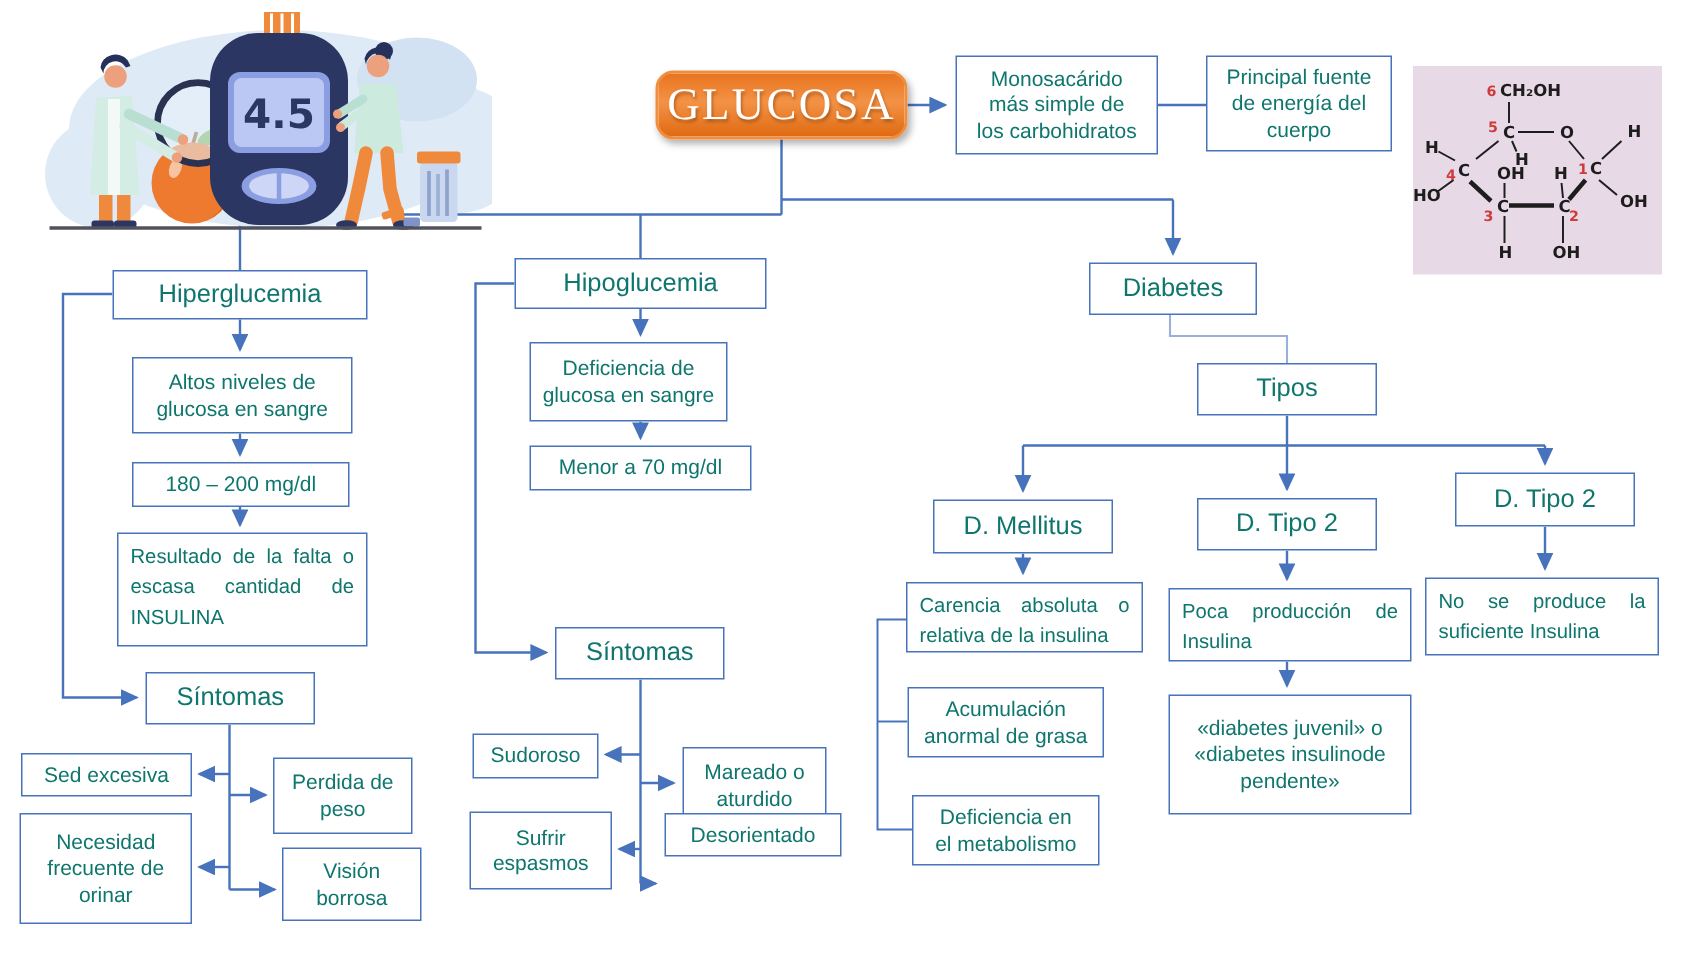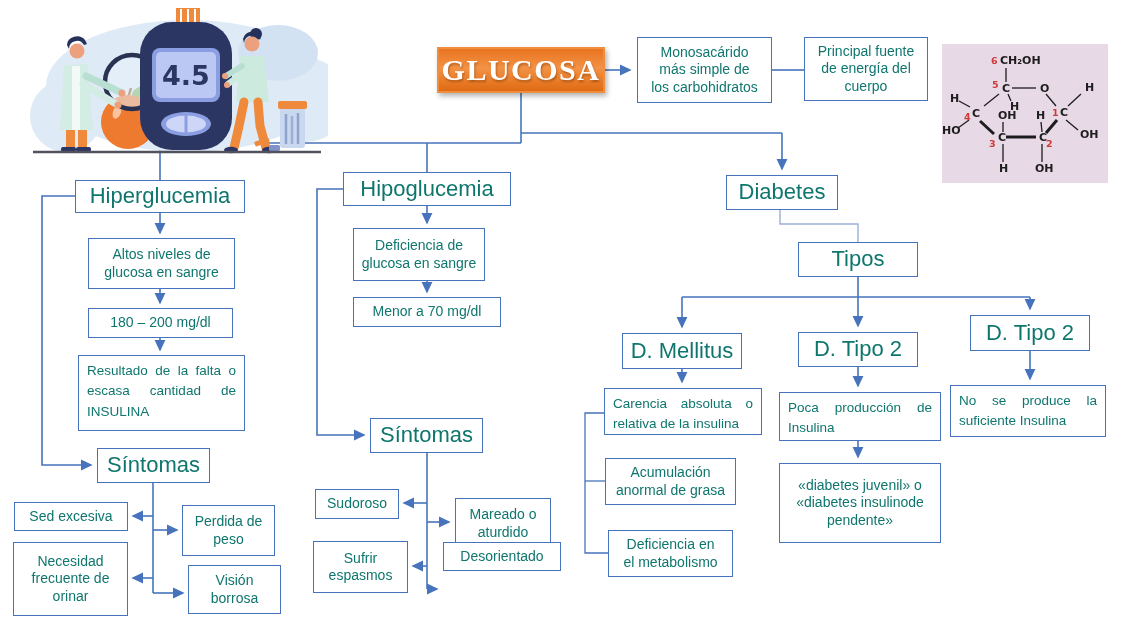--- a/index.html
+++ b/index.html
@@ -3,24 +3,24 @@
 <meta charset="utf-8">
 <style>
   html,body{margin:0;padding:0;background:#ffffff;}
   #stage{position:relative;width:1138px;height:640px;background:#ffffff;overflow:hidden;
          font-family:"Liberation Sans",sans-serif;}
   svg{display:block;}
   .layer{position:absolute;left:0;top:0;}
   .node{position:absolute;background:#fff;border:1.6px solid #4673bb;box-sizing:border-box;
         display:flex;align-items:center;justify-content:center;text-align:center;
         white-space:pre-line;font-size:14px;line-height:1.24;color:#0f766e;}
-  .head{font-size:22px;line-height:1.1;}
+  .head{font-size:17px;line-height:1.1;}
   .orangeRoot{background:linear-gradient(180deg,#e8741f 0%,#f39245 45%,#e06a12 100%);
-        border:2px solid #ef8e3e;border-radius:0;color:#ffffff;
-        font-family:"Liberation Serif",serif;font-weight:bold;font-size:30px;letter-spacing:1.5px;
+        border:2px solid #ef8e3e;border-radius:12px;color:#ffffff;
+        font-family:"Liberation Serif",serif;font-weight:normal;font-size:30px;letter-spacing:1.5px;
         text-shadow:1px 2px 2px rgba(90,40,0,.4);box-shadow:2px 3px 5px rgba(0,0,0,.3);}
   .just{display:block;text-align:justify;white-space:normal;padding:5px 8px;
         font-size:13.5px;line-height:1.5;}
   .jl{text-align:justify;text-align-last:justify;}
   .nl{text-align:left;}
   .ck{font-family:"DejaVu Sans",sans-serif;font-size:11px;font-weight:600;fill:#1d1d1d;}
   .cr{font-family:"DejaVu Sans",sans-serif;font-size:9.5px;font-weight:700;fill:#cf3a3a;}
   .wire{stroke:#4673bb;stroke-width:1.6;fill:none;}
   .wireLight{stroke:#9ab0d8;stroke-width:1.4;fill:none;}
   .wireThin{stroke:#4673bb;stroke-width:1.3;fill:none;}

